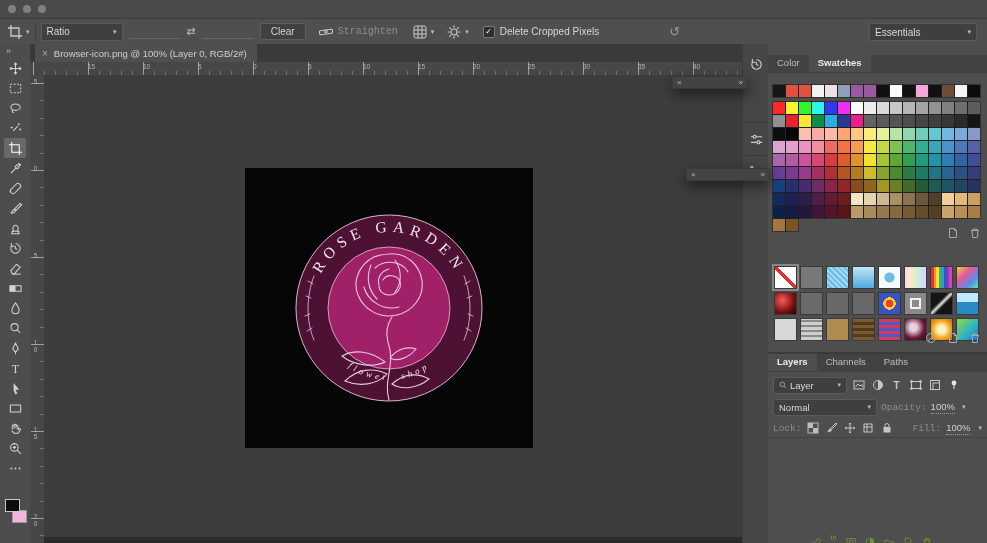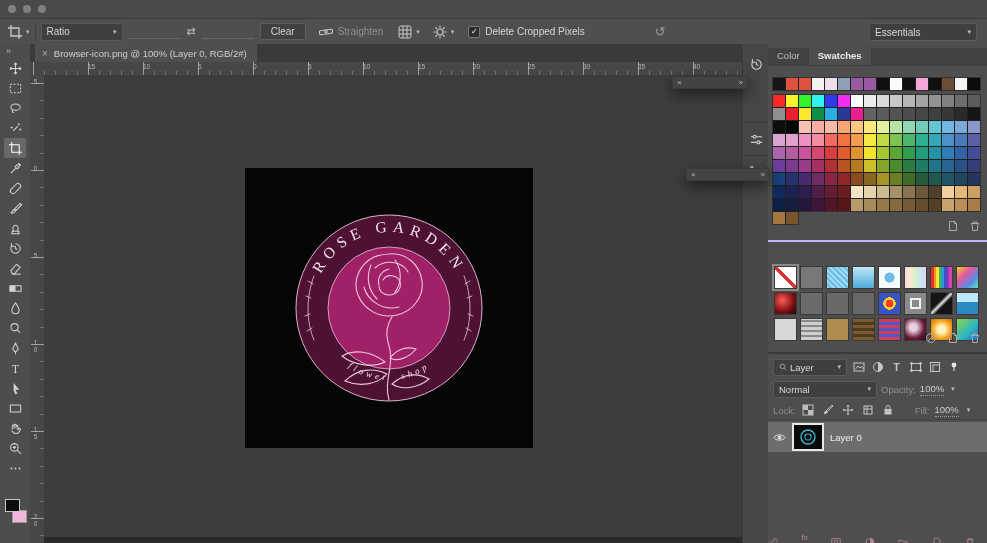--- a/index.html
+++ b/index.html
@@ -16,21 +16,21 @@
   .optionsbar{position:absolute;left:0;top:19px;width:987px;height:25px;background:#4f4f4f;
               border-bottom:1px solid #353535;display:flex;align-items:center;font-size:10px;}
   .ob-item{display:flex;align-items:center;}
   .ob-sep{width:1px;height:16px;background:#404040;margin:0 5px;}
   .chev{font-size:7px;color:#bdbdbd;margin-left:3px;}
   .select{background:#3f3f3f;border:1px solid #5a5a5a;border-radius:2px;height:16px;
           display:flex;align-items:center;padding:0 5px;color:#d9d9d9;cursor:default;}
   .field{width:52px;height:14px;border-bottom:1px solid #666;margin:0 6px;}
   .clearbtn{background:#404040;border:1px solid #5e5e5e;border-radius:2px;color:#d4d4d4;
             font-size:10px;height:17px;padding:0 10px;font-family:inherit;}
-  .dimtext{color:#8f8f8f;}
+  .dimtext{color:#8f8f8f;font-family:Liberation Mono, monospace;}
   .cbx{width:10px;height:10px;background:#2e2e2e;border:1px solid #7a7a7a;border-radius:2px;
        display:flex;align-items:center;justify-content:center;font-size:8px;color:#fff;margin-right:5px;}
   .reset{font-size:13px;color:#9a9a9a;margin-left:70px;}
   .workspace{position:absolute;right:10px;top:4px;width:96px;}
   .oicon{width:16px;height:16px;color:#c9c9c9;}
   .oicon svg{width:100%;height:100%;}
   
   .tabbar{position:absolute;left:30px;top:44px;width:712px;height:18px;background:#3a3a3a;}
   .doctab{position:absolute;left:5px;top:0;height:18px;background:#4f4f4f;display:flex;
           align-items:center;padding:0 10px 0 7px;font-size:9.5px;color:#cfcfcf;}
@@ -112,21 +112,21 @@
   .blendrow{height:20px;padding:2px 5px 0 5px;gap:4px;}
   .blendsel{width:92px;height:15px;justify-content:space-between;}
   .valuelink{border-bottom:1px dotted #9a9a9a;padding-bottom:1px;}
   .lockrow{height:18px;padding:2px 5px 0 5px;gap:5px;border-bottom:1px solid #424242;}
   .layeritem{height:30px;background:#6d6d6d;display:flex;align-items:center;margin-top:2px;}
   .eyebox{width:22px;display:flex;justify-content:center;color:#e2e2e2;}
   .eyebox svg{width:13px;height:9px;}
   .lthumb{width:28px;height:24px;background:#0a0a0a;outline:2px solid #e8e8e8;margin:0 8px 0 4px;}
   .lname{font-size:9.5px;color:#f0f0f0;}
   .layersfoot{position:absolute;left:0;right:0;bottom:0;height:10px;display:flex;gap:9px;
-              justify-content:space-between;padding-right:12px;color:#f9a8d4;opacity:.6;}
+              justify-content:center;padding-right:12px;color:#84cc16;opacity:.6;}
   .layersfoot svg{width:10px;height:10px;}
   
   .logo-title{font-family:"Liberation Serif",serif;font-size:15.5px;letter-spacing:5.5px;fill:#f4e3ec;}
   .logo-sub{font-family:"Liberation Serif",serif;font-style:italic;font-size:9px;
             letter-spacing:3.5px;word-spacing:7px;fill:#f4e3ec;}
 </style>
 </head>
 <body>
 
 <div id="app">
@@ -425,21 +425,21 @@
   </div>
   <div class="float" style="left:686px;top:168px;width:82px;">
     <div class="fhead">
       <span>×</span>
       <span>»</span>
     </div>
   </div>
 
   <div class="rightcol">
 
-    <div class="panel" style="top:4px;height:192px;border-bottom:4px solid #c4b5fd">
+    <div class="panel" style="top:11px;height:192px;border-bottom:4px solid #c4b5fd">
       <div class="ptabs" id="swTabs">
           <span class="ptab">Color</span>
           <span class="ptab active">Swatches</span>
         </div>
       <div class="swrow" id="swRecent">
           <span class="sw" style="background: rgb(22, 22, 22);"></span>
           <span class="sw" style="background: rgb(223, 82, 64);"></span>
           <span class="sw" style="background: rgb(223, 82, 64);"></span>
           <span class="sw" style="background: rgb(242, 242, 242);"></span>
           <span class="sw" style="background: rgb(238, 223, 232);"></span>
@@ -654,20 +654,25 @@
               <path d="M2.5 1.5h5l2 2v7h-7z"></path>
               <path d="M7.5 1.5v2h2"></path>
             </svg></span>
         <span><svg viewBox="0 0 12 12" fill="none" stroke="currentColor">
               <path d="M2 3.5h8M4 3.5V2h4v1.5M3 3.5l.7 7h4.6l.7-7"></path>
             </svg></span>
       </div>
     </div>
 
     <div class="panel" style="top:310px;height:189px">
+      <div class="ptabs" id="layTabs">
+          <span class="ptab active">Layers</span>
+          <span class="ptab">Channels</span>
+          <span class="ptab">Paths</span>
+        </div>
       <div class="lrow filterrow">
         <div class="select kindsel" style="justify-content:space-between">
           <span style="display:flex;align-items:center;gap:3px">
             <svg width="8" height="8" viewBox="0 0 12 12" fill="none" stroke="#c6c6c6">
                 <circle cx="5" cy="5" r="3.4"></circle>
                 <path d="M7.6 7.6l3 3"></path>
               </svg>
             <span>Layer</span>
           </span>
           <span class="chev">▾</span>
@@ -745,38 +750,20 @@
         <span class="licon">
             <svg viewBox="0 0 12 12" fill="none" stroke="currentColor">
               <rect x="2.5" y="5" width="7" height="5.5" fill="currentColor" stroke="none"></rect>
               <path d="M4 5V3.5a2 2 0 0 1 4 0V5"></path>
             </svg>
           </span>
         <span class="dimtext" style="margin-left:14px">Fill:</span>
         <span class="valuelink">100%</span>
         <span class="chev">▾</span>
       </div>
-      <div id="layersList">
-          <div class="layeritem">
-            <span class="eyebox">
-              <svg viewBox="0 0 13 9" fill="none" stroke="currentColor">
-                <path d="M.8 4.5C3 1 10 1 12.2 4.5 10 8 3 8 .8 4.5z"></path>
-                <circle cx="6.5" cy="4.5" r="1.5" fill="currentColor"></circle>
-              </svg>
-            </span>
-            <span class="lthumb"><svg viewBox="0 0 28 24" width="28" height="24">
-                <rect width="28" height="24" fill="#0a0a0a"></rect>
-                <circle cx="14" cy="12" r="7" fill="none" stroke="#3fb6d9" stroke-width="1.4"></circle>
-                <circle cx="14" cy="12" r="3.2" fill="none" stroke="#3fb6d9" stroke-width="1"></circle>
-                <circle cx="11.4" cy="10" r=".9" fill="#3fb6d9"></circle>
-                <circle cx="16.6" cy="10" r=".9" fill="#3fb6d9"></circle>
-              </svg></span>
-            <span class="lname">Layer 0</span>
-          </div>
-        </div>
       <div class="layersfoot">
         <span><svg viewBox="0 0 12 12" fill="none" stroke="currentColor">
               <path d="M4 7l4-4M3 5l-1.5 1.5a2 2 0 0 0 3 3L6 8M9 7l1.5-1.5a2 2 0 0 0-3-3L6 4"></path>
             </svg></span>
         <span style="font-size:8px">fx</span>
         <span><svg viewBox="0 0 12 12" fill="none" stroke="currentColor">
               <rect x="1" y="2" width="10" height="8"></rect>
               <circle cx="6" cy="6" r="2.2"></circle>
             </svg></span>
         <span><svg viewBox="0 0 12 12">

